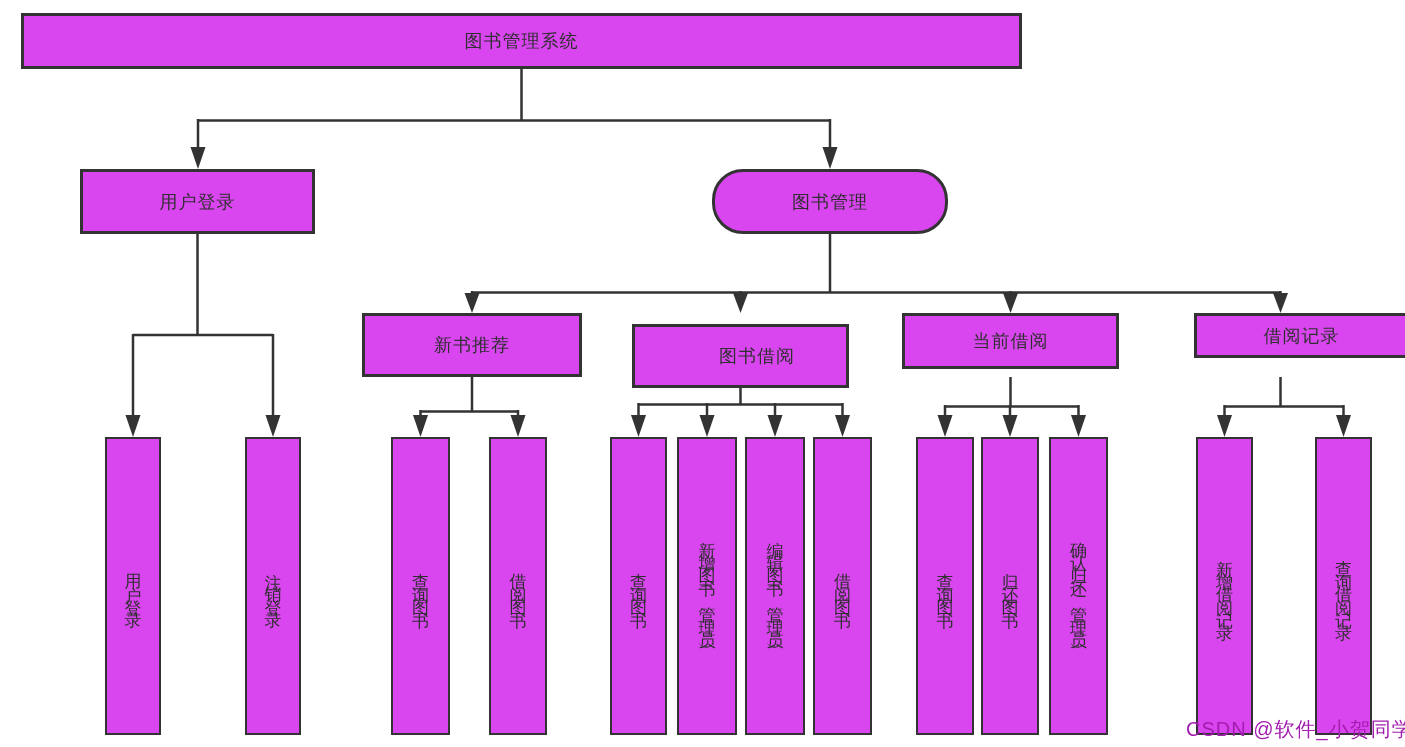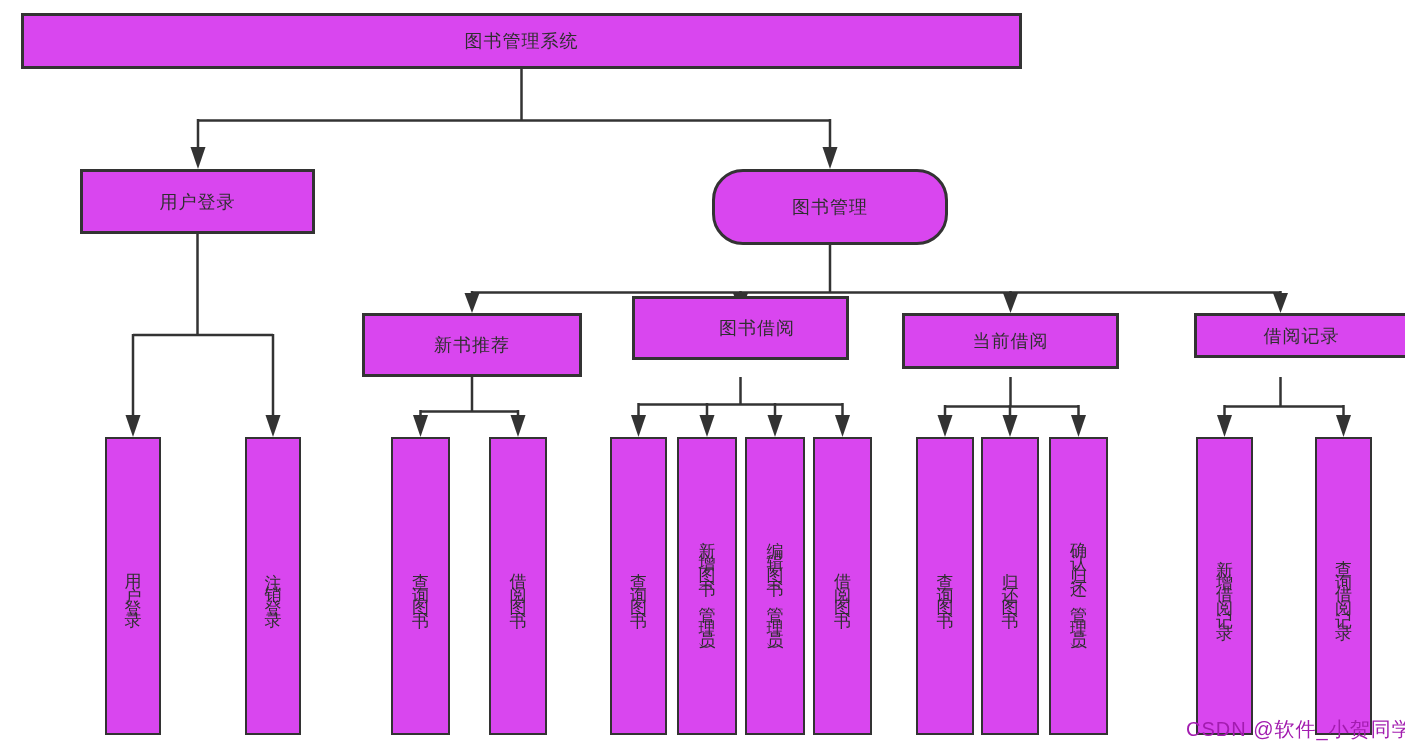--- a/index.html
+++ b/index.html
@@ -114,24 +114,24 @@
     <line x1="1224.5" y1="406.5" x2="1343.5" y2="406.5"></line>
     <line x1="1224.5" y1="405" x2="1224.5" y2="417"></line>
     <polygon points="1217,415 1232,415 1224.5,437"></polygon>
     <line x1="1343.5" y1="405" x2="1343.5" y2="417"></line>
     <polygon points="1336,415 1351,415 1343.5,437"></polygon>
   </svg>
 
   <div class="node" style="left:21px; top:13px; width:1001px; height:56px;">图书管理系统</div>
 
   <div class="node" style="left:80px; top:169px; width:235px; height:65px;">用户登录</div>
-  <div class="node" style="left:712px; top:169px; width:236px; height:76px;border-radius:31px;">图书管理</div>
+  <div class="node" style="left:712px; top:169px; width:236px; height:65px;border-radius:31px;">图书管理</div>
 
   <div class="node" style="left:362px; top:313px; width:220px; height:64px;">新书推荐</div>
-  <div class="node" style="left:632px; top:296px; width:217px; height:64px;padding-left:33px;">图书借阅</div>
+  <div class="node" style="left:632px; top:324px; width:217px; height:64px;padding-left:33px;">图书借阅</div>
   <div class="node" style="left:902px; top:313px; width:217px; height:56px;">当前借阅</div>
   <div class="node" style="left:1194px; top:313px; width:215px; height:45px;">借阅记录</div>
 
   <div class="node leaf" style="left:105px; top:437px; width:56px; height:298px;">用户登录</div>
   <div class="node leaf" style="left:245px; top:437px; width:56px; height:298px;">注销登录</div>
 
   <div class="node leaf" style="left:391px; top:437px; width:59px; height:298px;">查询图书</div>
   <div class="node leaf" style="left:489px; top:437px; width:58px; height:298px;">借阅图书</div>
 
   <div class="node leaf" style="left:610px; top:437px; width:57px; height:298px;">查询图书</div>

